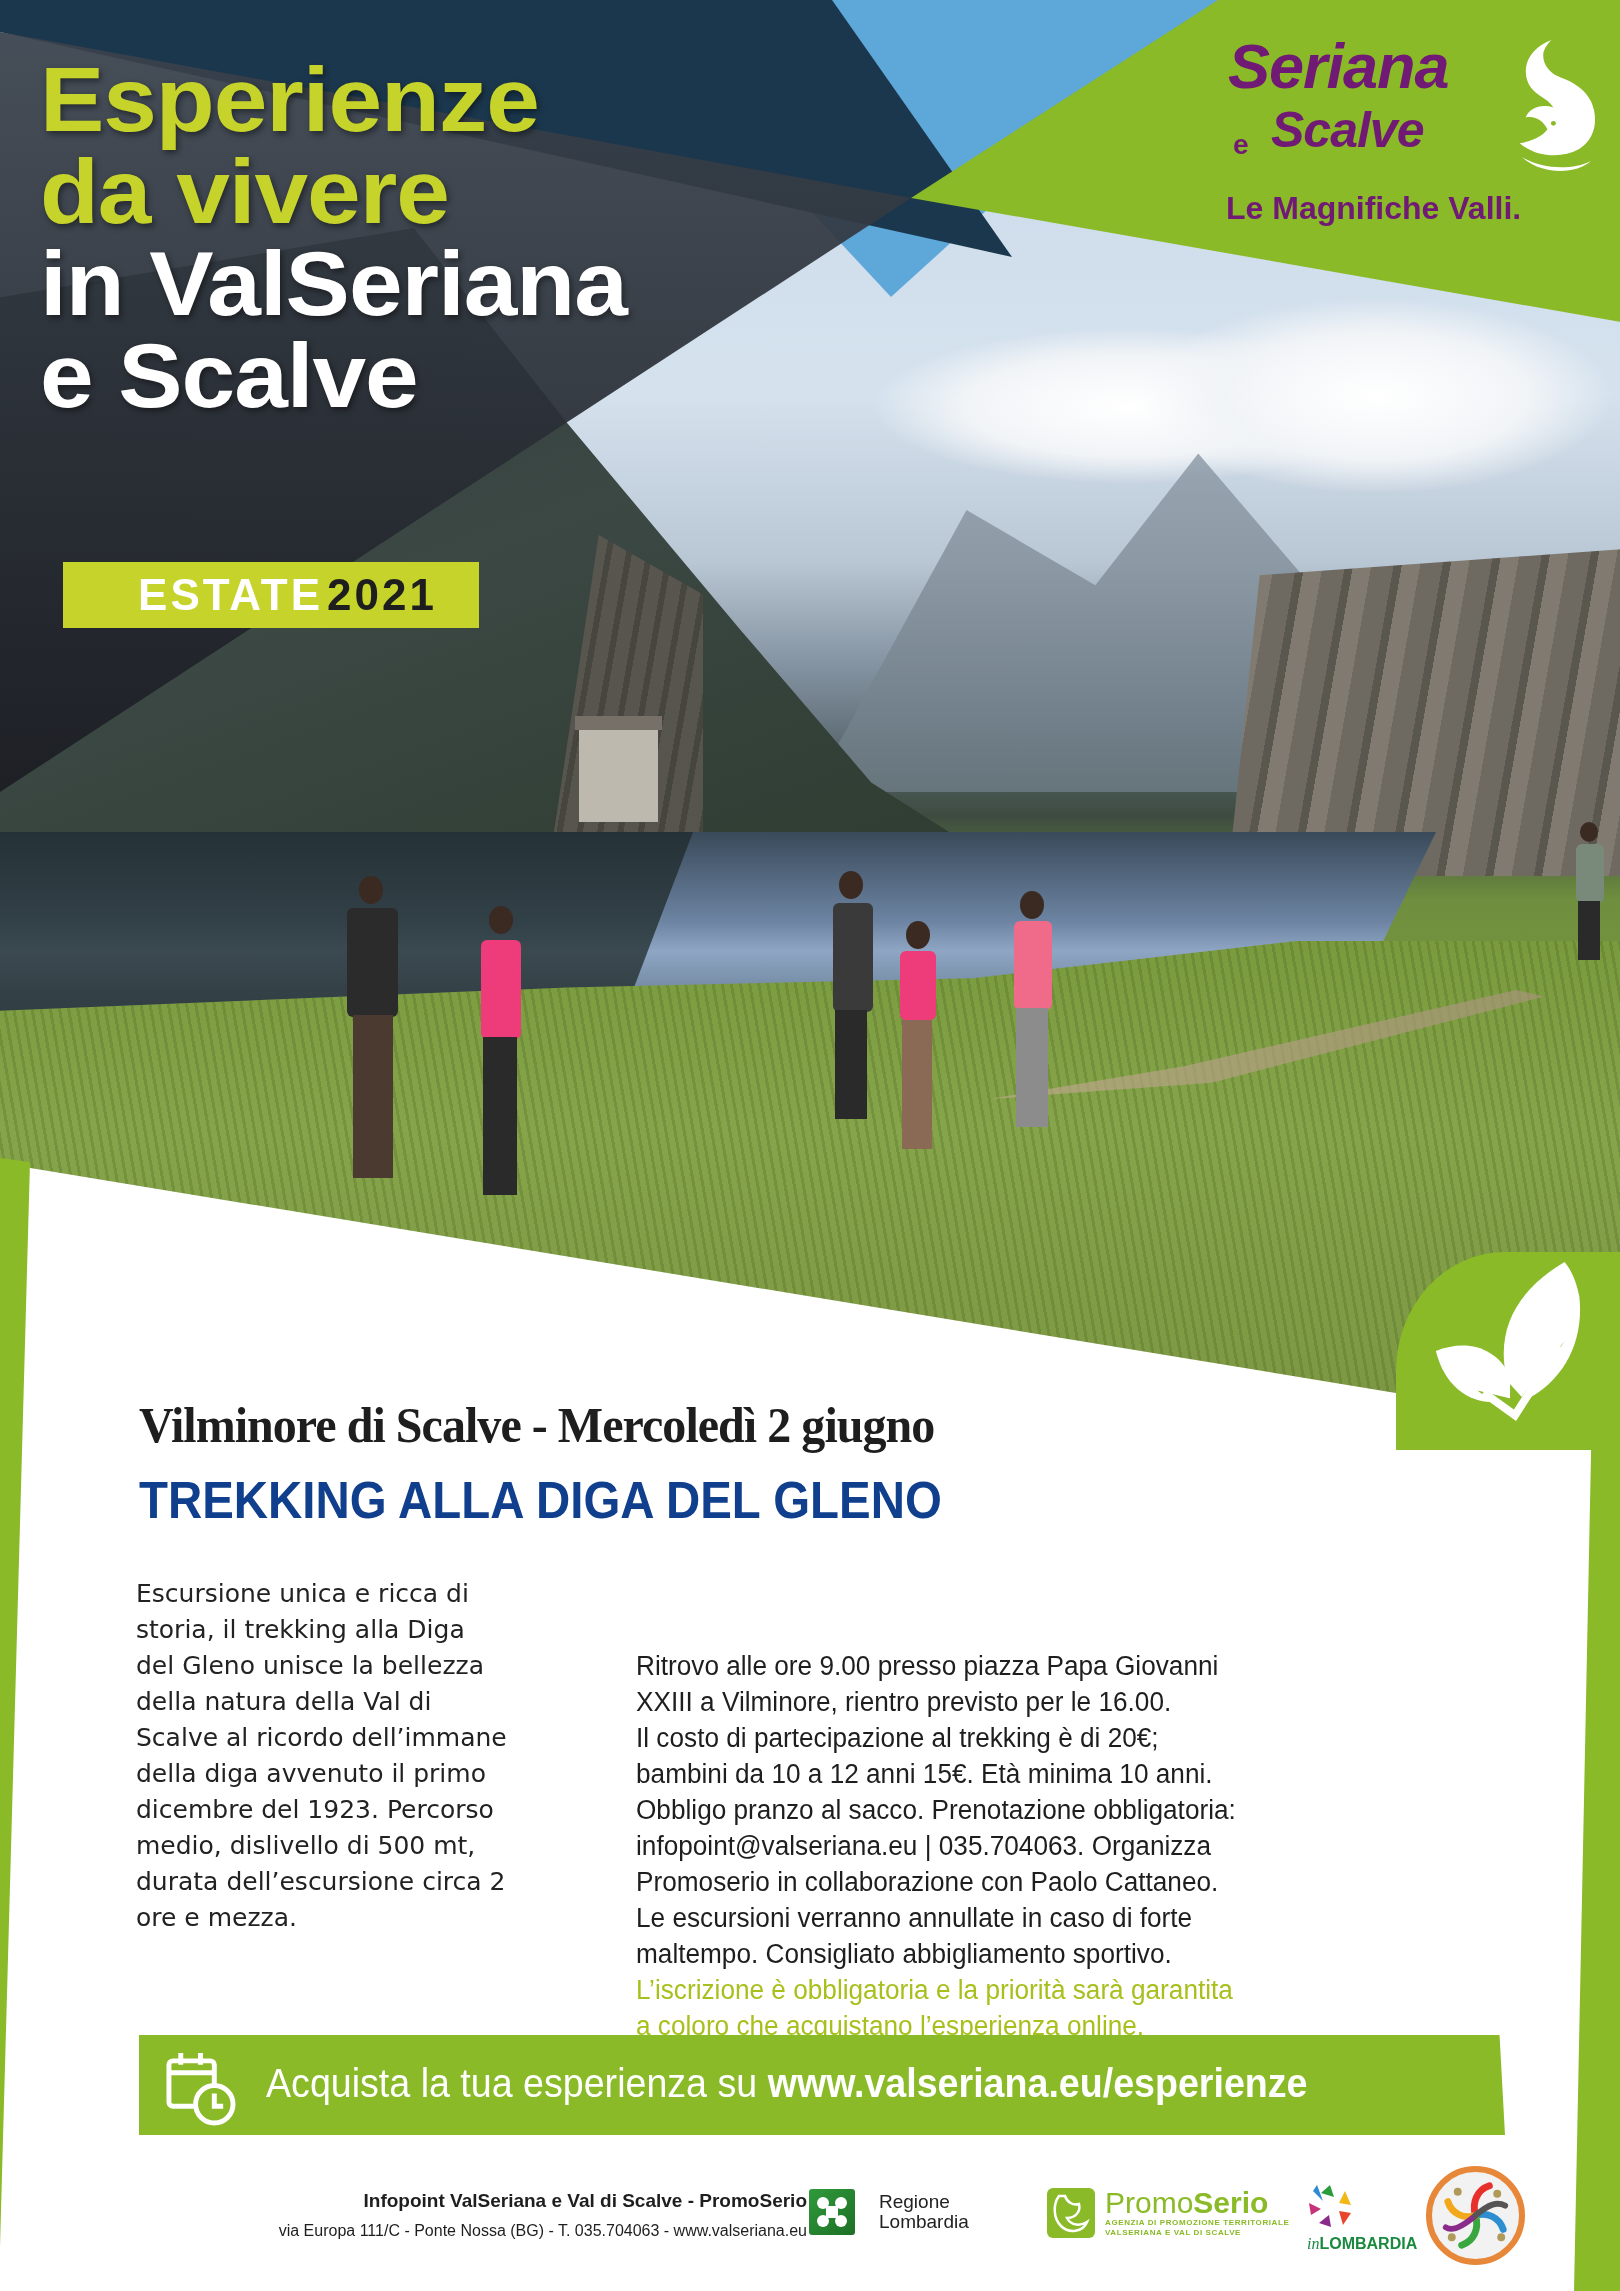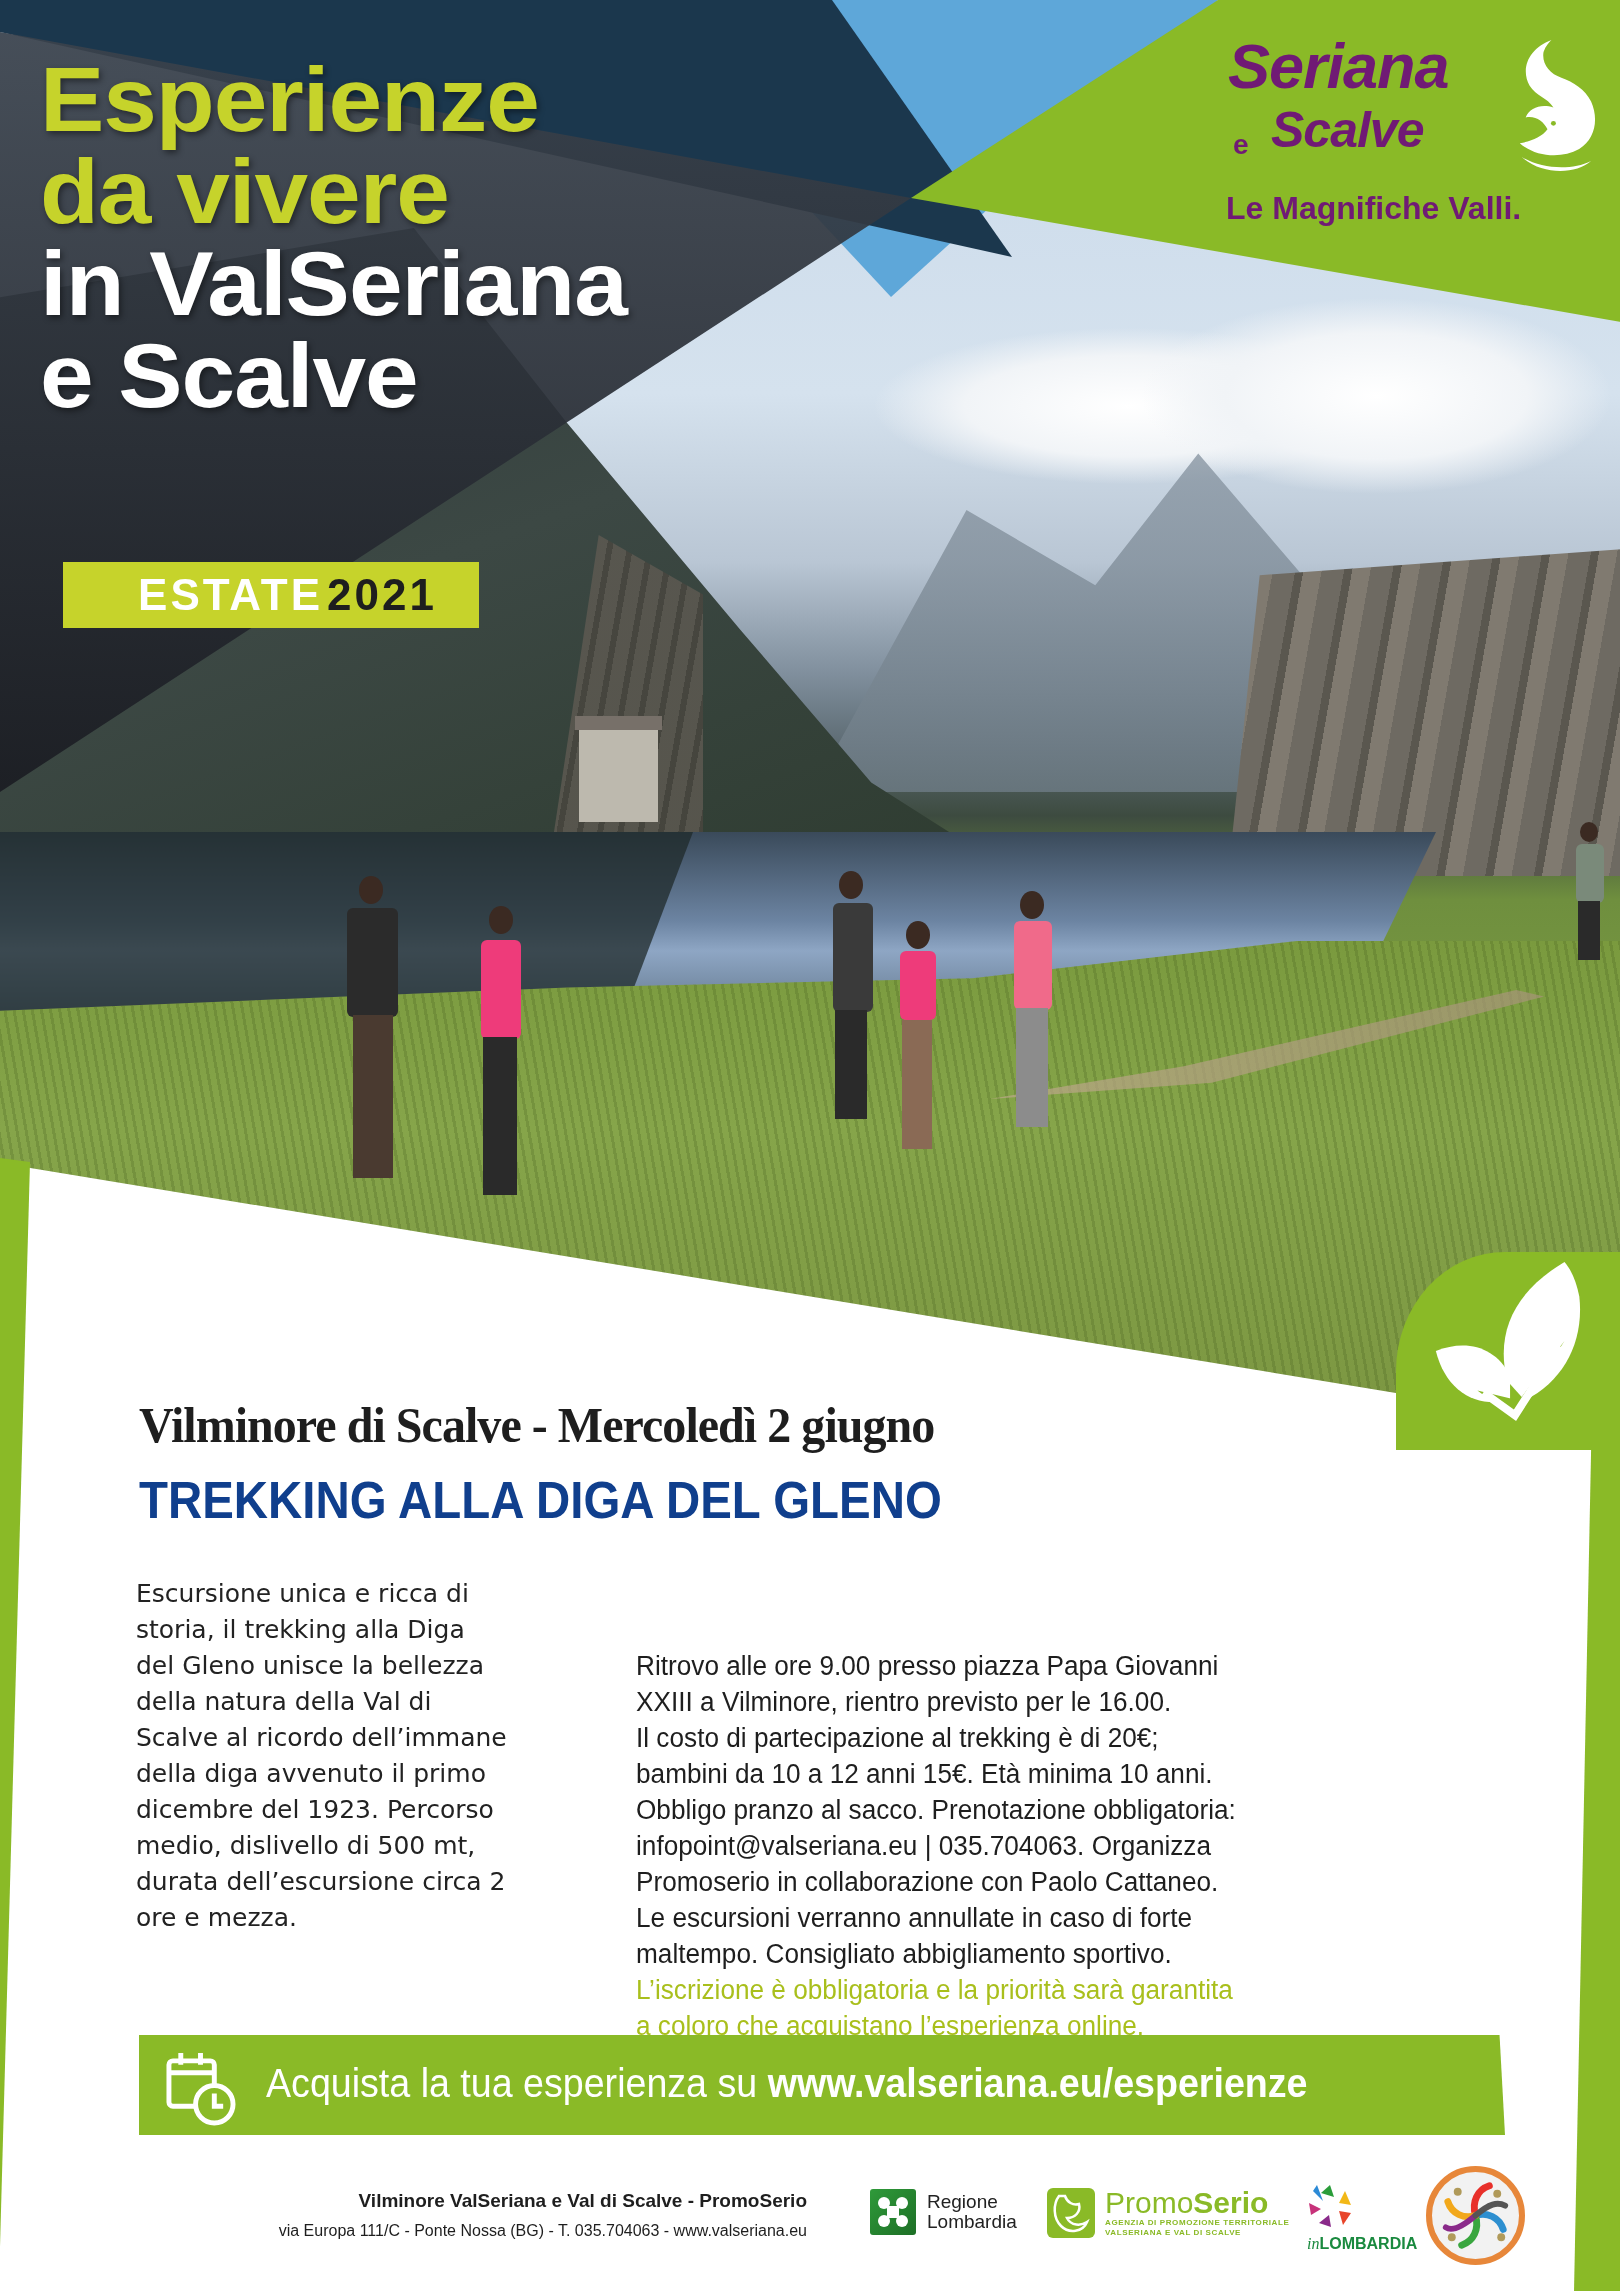--- a/index.html
+++ b/index.html
@@ -109,21 +109,21 @@
   .cta-bar { position: absolute; left: 139px; top: 2035px; width: 1366px; height: 100px; background: #8aba27; clip-path: polygon(0 0, 99.6% 0, 100% 100%, 0 100%); display: flex; align-items: center; }
   .cta-bar .cal-icon { position: absolute; left: 26px; top: 16px; width: 71px; height: 75px; }
   .cta-bar .cta-text { position: absolute; left: 127px; top: 26px; font-size: 40px; color: #ffffff; white-space: nowrap; transform: scaleX(.94); transform-origin: left; }
   .cta-bar .cta-text .lead { font-weight: 400; }
   .cta-bar .cta-text .url { font-weight: 700; }
 
   
   .footer-org { position: absolute; right: 814px; top: 2190px; text-align: right; font-weight: 700; font-size: 19px; color: #1e1e1e; white-space: nowrap; }
   .footer-addr { position: absolute; right: 814px; top: 2222px; text-align: right; font-size: 16px; color: #1e1e1e; white-space: nowrap; }
 
-  .logo-regione { position: absolute; left: 870px; top: 2189px; display: flex; align-items: center; gap: 11px; justify-content: space-between; }
+  .logo-regione { position: absolute; left: 809px; top: 2189px; display: flex; align-items: center; gap: 24px; justify-content: space-between; }
   .logo-regione .mark { width: 46px; height: 46px; background: linear-gradient(135deg, #2f9a3a, #1d6f26); border-radius: 3px; position: relative; }
   .logo-regione .mark svg { position: absolute; left: 5px; top: 5px; }
   .logo-regione .txt { font-size: 19px; color: #222; line-height: 20px; }
 
   .logo-promoserio { position: absolute; left: 1047px; top: 2188px; display: flex; align-items: center; gap: 10px; }
   .logo-promoserio .mark { width: 48px; height: 50px; background: #8aba27; border-radius: 6px; position: relative; }
   .logo-promoserio .name { font-size: 30px; color: #8aba27; line-height: 30px; white-space: nowrap; }
   .logo-promoserio .name b { font-weight: 700; margin-top: 38px; }
   .logo-promoserio .sub1, .logo-promoserio .sub2 { font-size: 8px; color: #8aba27; font-weight: 700; letter-spacing: 0.6px; white-space: nowrap; line-height: 10px; }
 
@@ -260,21 +260,21 @@
     <line x1="16" y1="2" x2="16" y2="14" stroke="#fff" stroke-width="5"></line>
     <line x1="36" y1="2" x2="36" y2="14" stroke="#fff" stroke-width="5"></line>
     <circle cx="50" cy="54" r="19" fill="#8aba27" stroke="#fff" stroke-width="5"></circle>
     <polyline points="50,43 50,56 59,56" fill="none" stroke="#fff" stroke-width="5"></polyline>
   </svg>
   <span class="cta-text">
     <span class="lead">Acquista la tua esperienza su </span><span class="url">www.valseriana.eu/esperienze</span>
   </span>
 </div>
 
-<div class="footer-org">Vilminore ValSeriana e Val di Scalve - PromoSerio</div>
+<div class="footer-org">Infopoint ValSeriana e Val di Scalve - PromoSerio</div>
 <div class="footer-addr">via Europa 111/C - Ponte Nossa (BG) - T. 035.704063 - www.valseriana.eu</div>
 
 <div class="logo-regione">
   <div class="mark">
     <svg width="36" height="36" viewBox="0 0 36 36">
       <circle cx="9" cy="9" r="6" fill="#fff"></circle>
         <circle cx="27" cy="9" r="6" fill="#fff"></circle>
       <circle cx="9" cy="27" r="6" fill="#fff"></circle>
         <circle cx="27" cy="27" r="6" fill="#fff"></circle>
       <rect x="12" y="12" width="12" height="12" fill="#fff"></rect>

